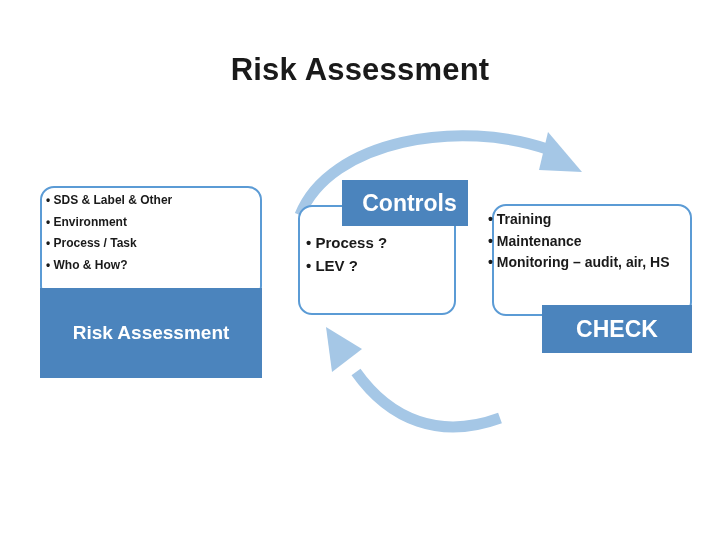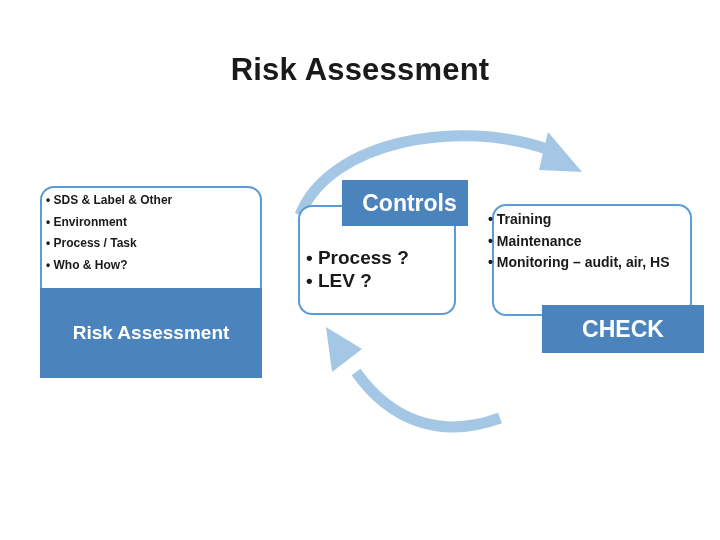--- a/index.html
+++ b/index.html
@@ -92,23 +92,23 @@
   
   #controls-outline {
     left: 298px;
     top: 205px;
     width: 158px;
     height: 110px;
   }
   #controls-list {
     position: absolute;
     left: 306px;
-    top: 246px;
+    top: 231px;
     width: 150px;
-    font-size: 19px;
+    font-size: 15px;
     color: #1a1a1a;
     line-height: 23px;
   }
   #controls-list div { white-space: nowrap; }
 
   #controls-box {
     left: 342px;
     top: 180px;
     width: 126px;
     height: 46px;
@@ -129,21 +129,21 @@
     top: 209px;
     width: 194px;
     font-size: 14px;
     color: #1a1a1a;
     line-height: 21.5px;
   }
 
   #check-box {
     left: 542px;
     top: 305px;
-    width: 162px;
+    width: 150px;
     height: 48px;
     font-size: 23px;
   }
 </style>
 </head>
 <body>
 
 <div id="slide">
 
   <div id="title">Risk Assessment</div>

